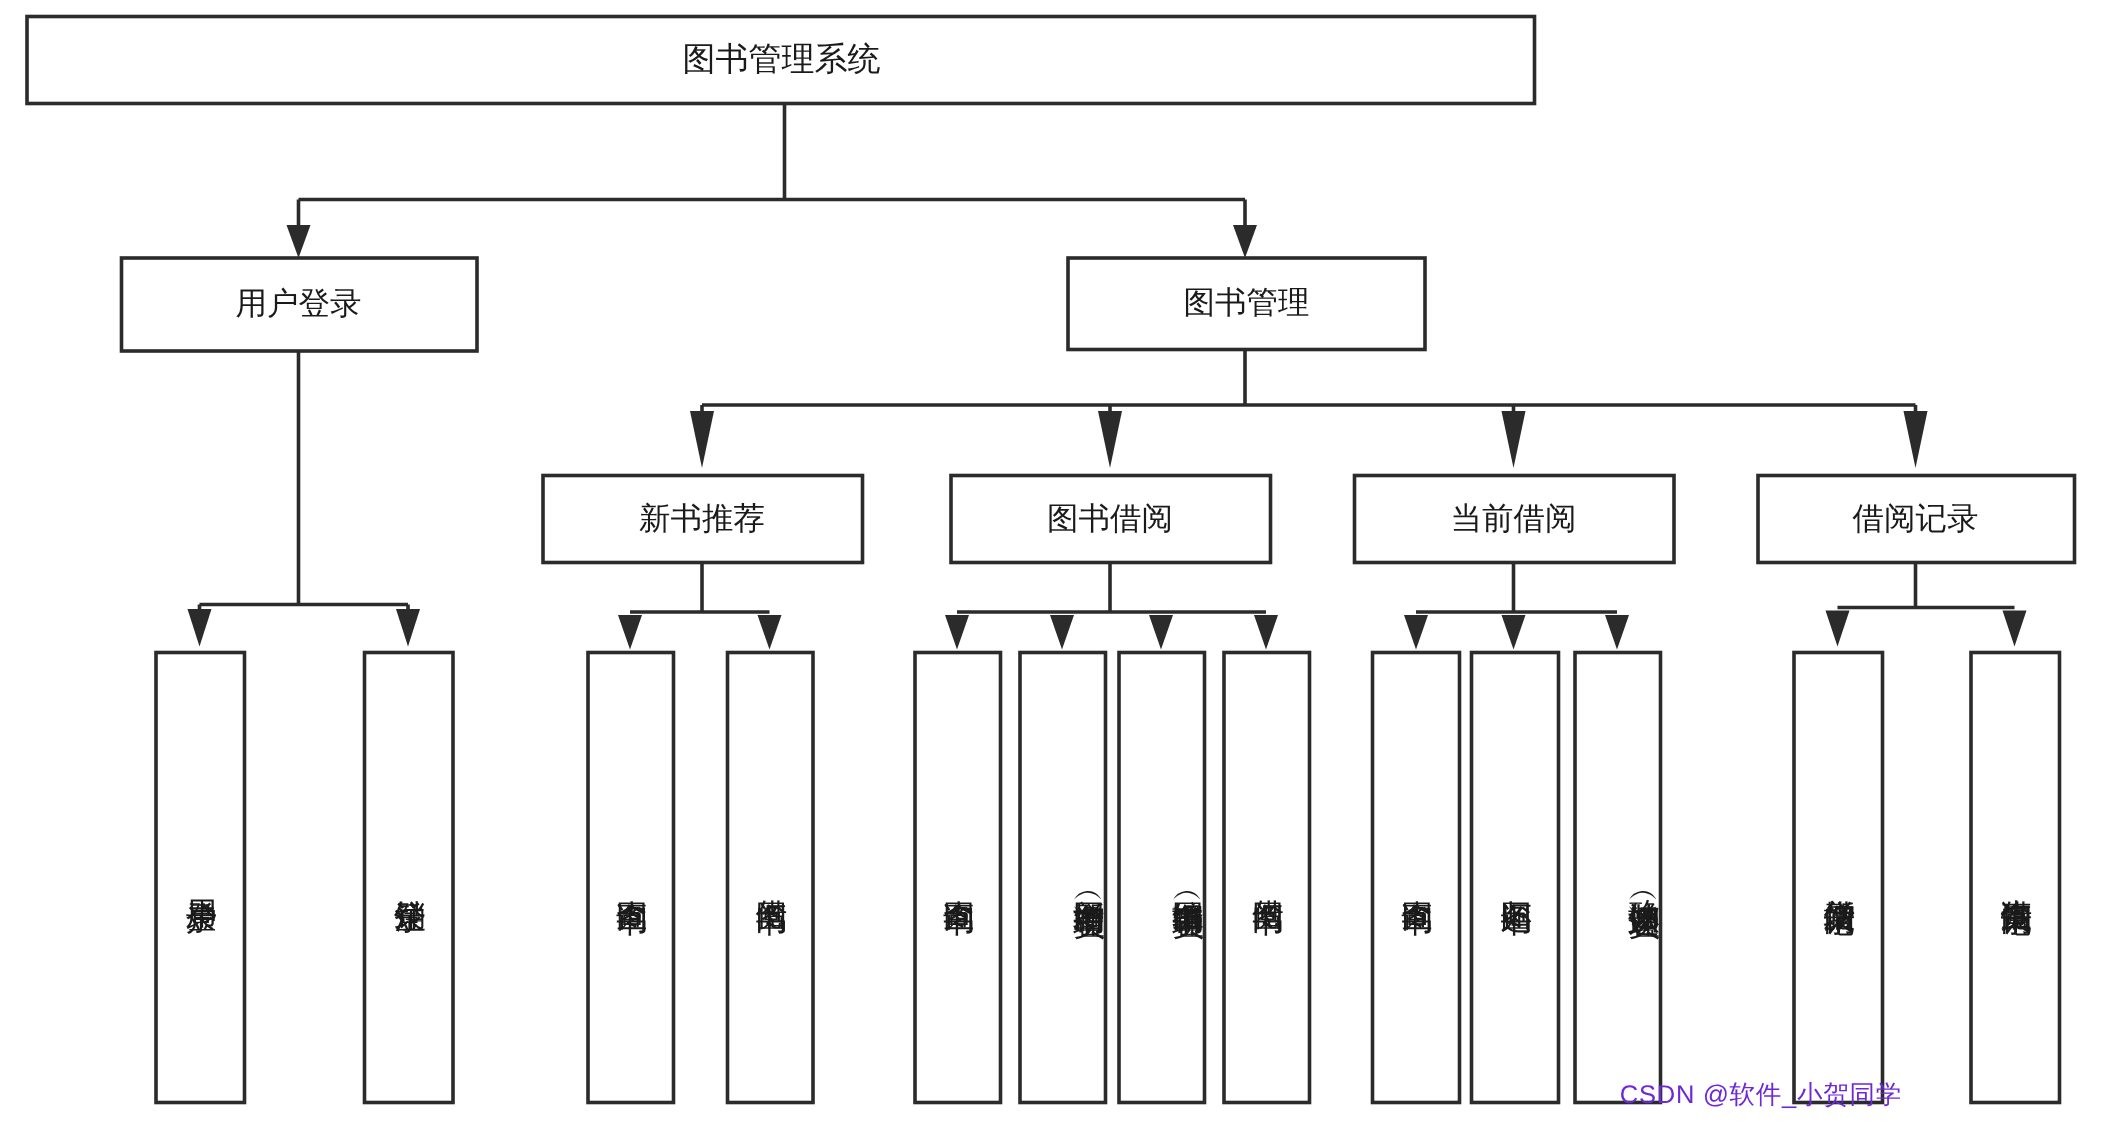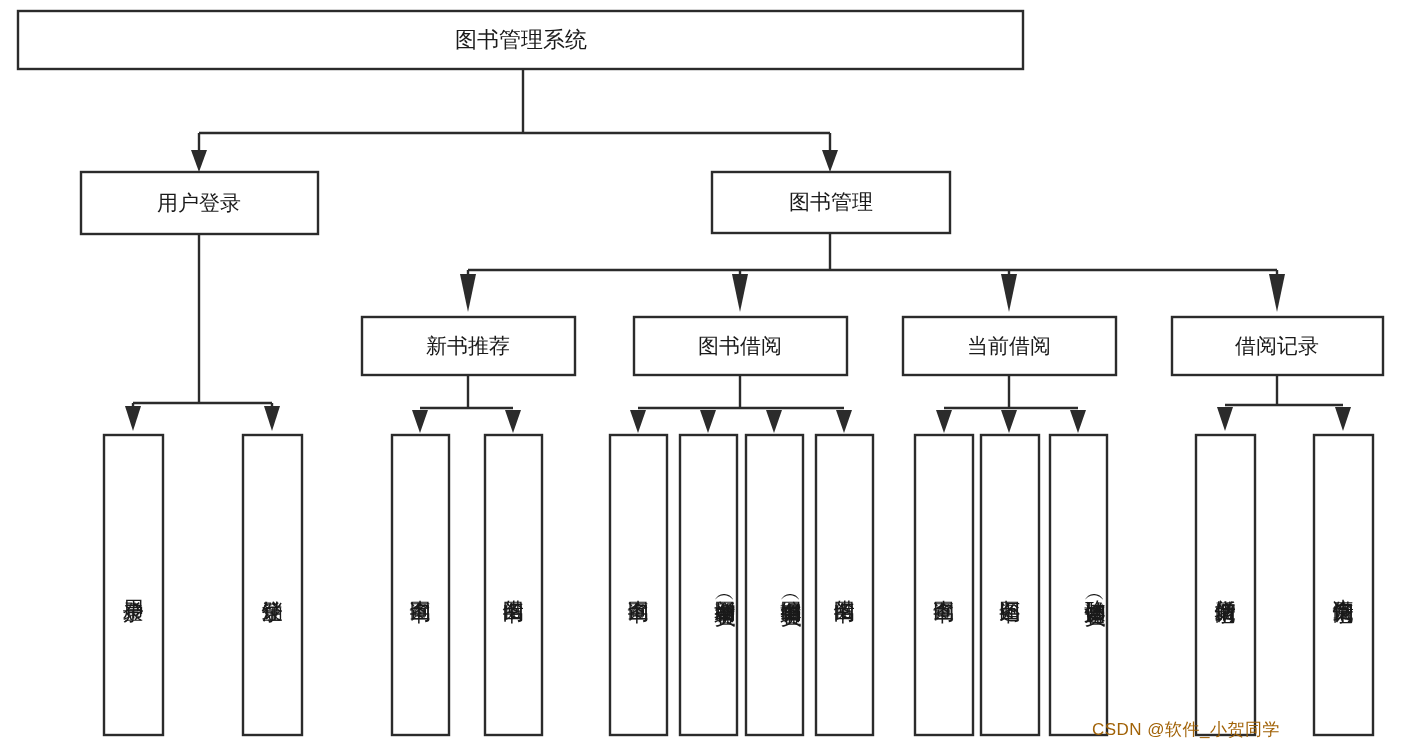--- a/index.html
+++ b/index.html
@@ -66,25 +66,25 @@
     font-family: "Liberation Sans", "DejaVu Sans", sans-serif;
     font-size: 21px;
     line-height: 1.12;
     letter-spacing: 1px;
     color: #1a1a1a;
     text-align: center;
     pointer-events: none;
   }
   .watermark {
     position: absolute;
-    right: 0;
+    right: 12px;
     bottom: 6px;
     font-family: "Liberation Sans", "DejaVu Sans", sans-serif;
     font-size: 17px;
-    color: #a16207;
+    color: #6d28d9;
     letter-spacing: 0.5px;
     white-space: nowrap;
   }
 </style>
 </head>
 <body>
 
 <div id="diagram-root">
 
   <svg id="diagram-svg" viewBox="0 0 1405 747">

